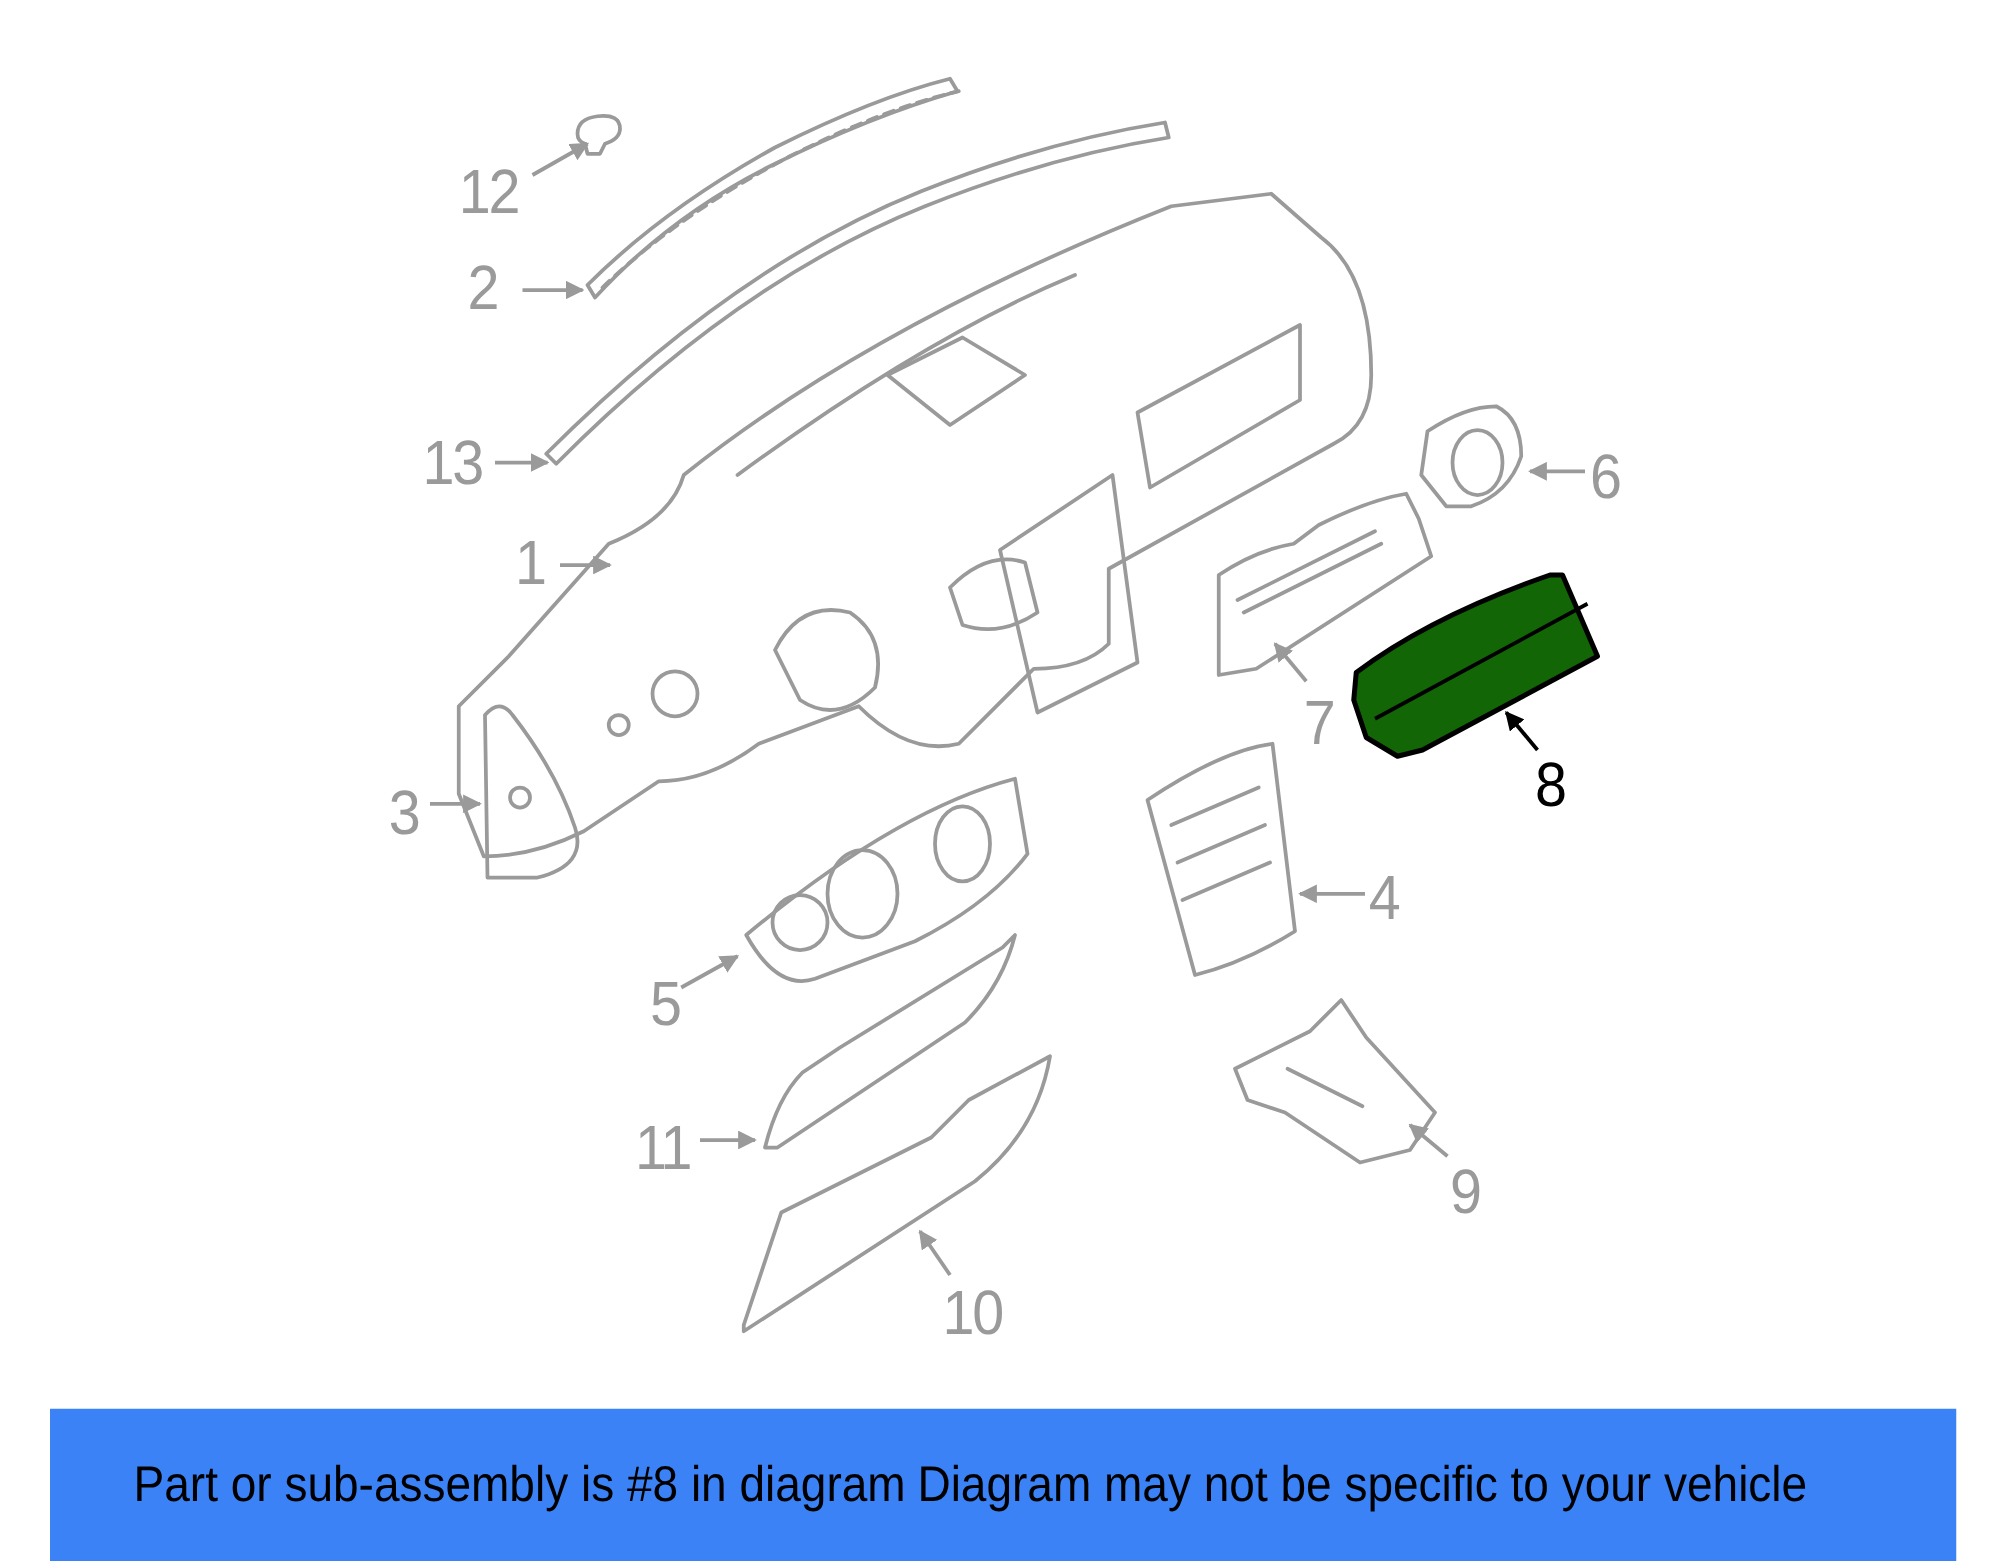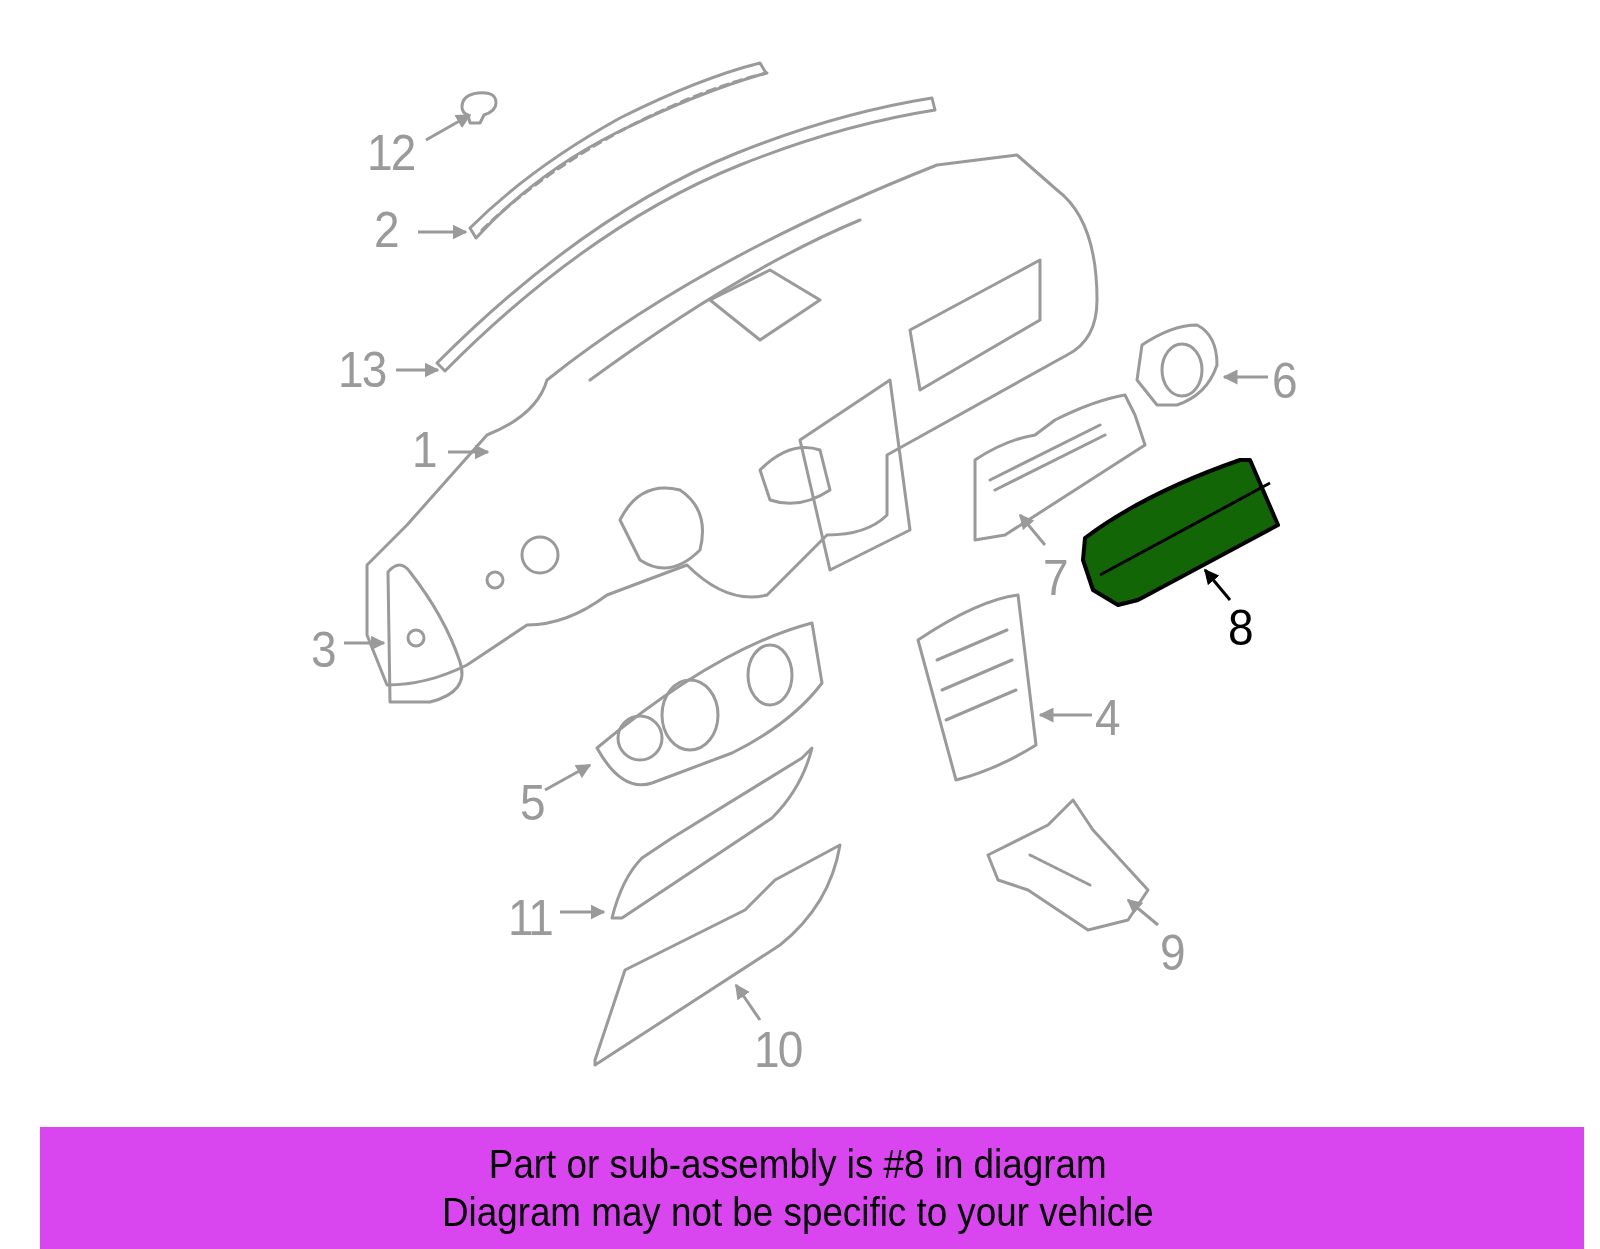--- a/index.html
+++ b/index.html
@@ -3,22 +3,22 @@
   <meta charset="utf-8">
   <style>
     html, body { margin: 0; padding: 0; background: #ffffff; }
     body { width: 1600px; height: 1249px; position: relative; overflow: hidden;
            font-family: "Liberation Sans", "DejaVu Sans", sans-serif; }
     #diagram { position: absolute; left: 0; top: 0; width: 1600px; height: 1100px; }
     .callout { position: absolute; font-size: 50px; line-height: 1; color: #9a9a9a;
                transform: scaleX(0.92); transform-origin: left top; letter-spacing: -2px; }
     .callout.active { color: #000000; }
     #banner { position: absolute; left: 40px; top: 1127px; width: 1525px; height: 122px;
-              background: #d946ef; display: flex; flex-direction: column; align-items: center;
-              justify-content: center; padding-left: 19px; }
+              background: #3b82f6; display: flex; flex-direction: row; align-items: center;
+              justify-content: center; }
     #banner .line { font-size: 40px; line-height: 48px; color: #000; transform: scaleX(0.92);
                     white-space: nowrap; margin-left: -48px; }
   </style>
 </head>
 <body>
 
 <svg id="diagram" viewBox="0 0 1600 1100" xmlns="http://www.w3.org/2000/svg">
   <defs>
     <marker id="arr" viewBox="0 0 10 10" refX="9" refY="5" markerWidth="5" markerHeight="5" orient="auto">
       <path d="M0,0 L10,5 L0,10 z" fill="#9a9a9a"></path>

